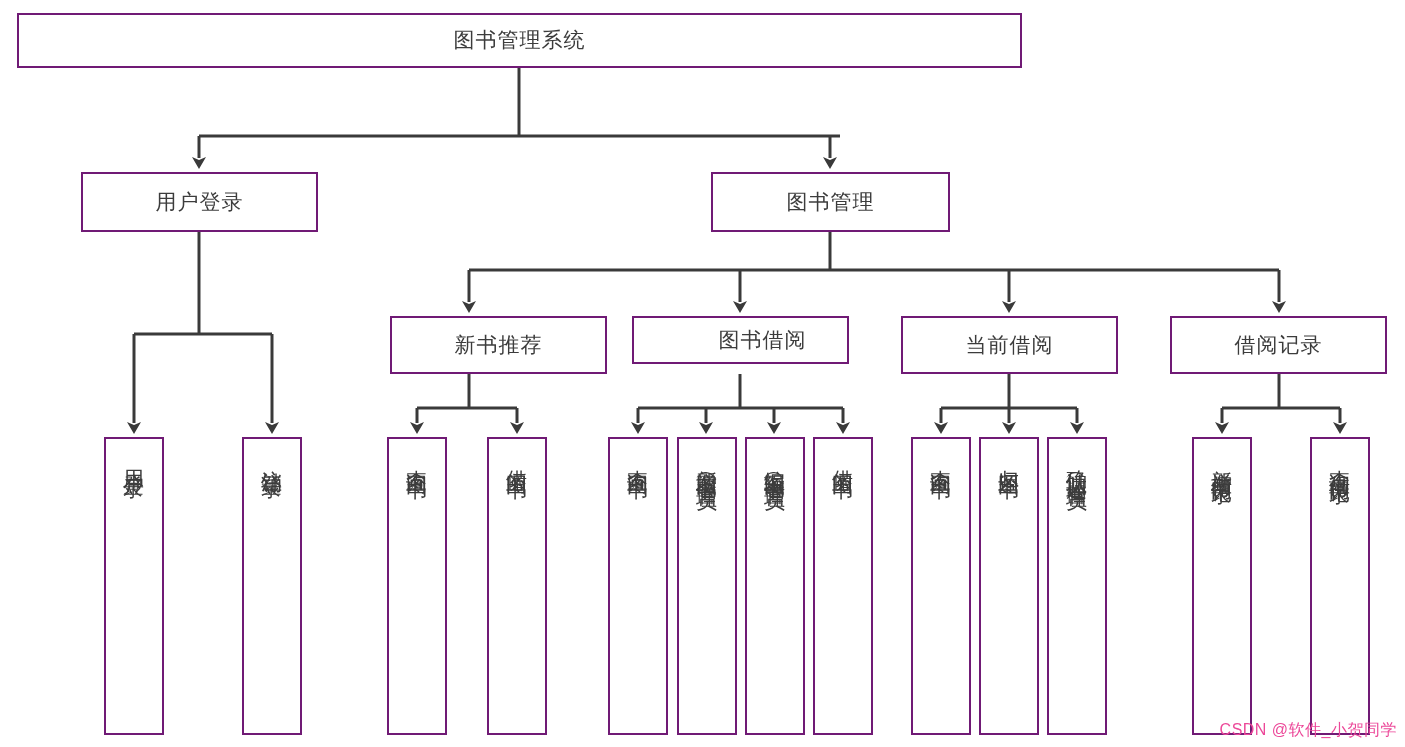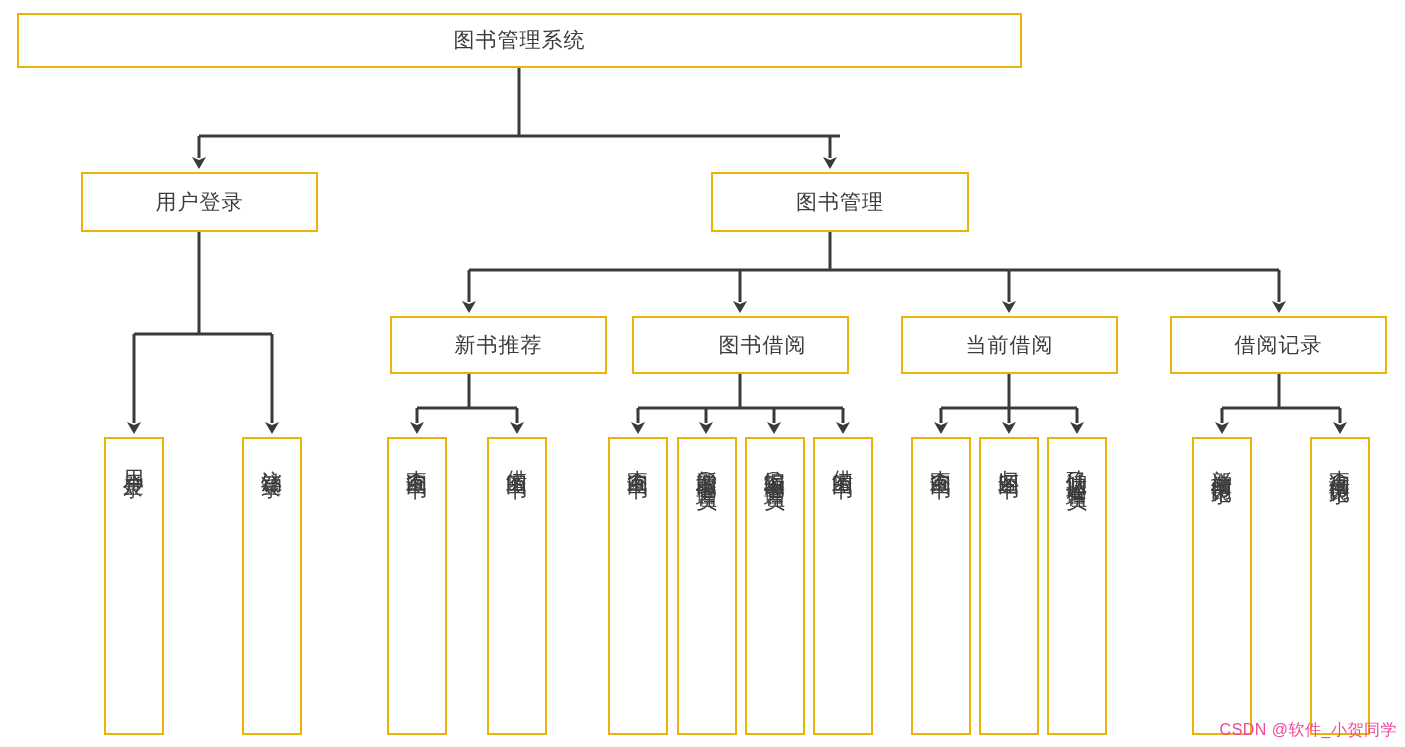--- a/index.html
+++ b/index.html
@@ -3,21 +3,21 @@
 <meta charset="utf-8">
 <style>
   html,body{margin:0;padding:0;background:#ffffff;}
   body{
     font-family:"Liberation Sans","DejaVu Sans",sans-serif;
     width:1405px;height:747px;overflow:hidden;position:relative;
   }
   #canvas{position:absolute;left:0;top:0;width:1405px;height:747px;}
   .box{
     position:absolute;box-sizing:border-box;
-    background:#ffffff;border:2px solid #eab308;
+    background:#ffffff;border:2px solid #701a75;
     display:flex;align-items:center;justify-content:center;
   }
   .box-label{
     color:#3c3c3c;font-size:21px;line-height:1.05;white-space:nowrap;
     letter-spacing:1px;
   }
   .leaf{
     align-items:flex-start;justify-content:center;padding-top:14px;
   }
   .leaf .box-label{
@@ -89,29 +89,29 @@
   </svg>
 
   <div class="box" style="left:17px;top:13px;width:1005px;height:55px;">
     <span class="box-label">图书管理系统</span>
   </div>
 
   <div class="box" style="left:81px;top:172px;width:237px;height:60px;">
     <span class="box-label">用户登录</span>
   </div>
 
-  <div class="box" style="left:711px;top:172px;width:258px;height:60px;text-align:right;">
+  <div class="box" style="left:711px;top:172px;width:239px;height:60px;text-align:right;">
     <span class="box-label">图书管理</span>
   </div>
 
   <div class="box" style="left:361px;top:316px;width:217px;height:58px;margin-left:29px;">
     <span class="box-label">新书推荐</span>
   </div>
 
-  <div class="box" style="left:632px;top:316px;width:217px;height:58px;padding-left:44px;">
+  <div class="box" style="left:632px;top:316px;width:217px;height:48px;padding-left:44px;">
     <span class="box-label">图书借阅</span>
   </div>
 
   <div class="box" style="left:901px;top:316px;width:217px;height:58px;">
     <span class="box-label">当前借阅</span>
   </div>
 
   <div class="box" style="left:1170px;top:316px;width:217px;height:58px;">
     <span class="box-label">借阅记录</span>
   </div>

